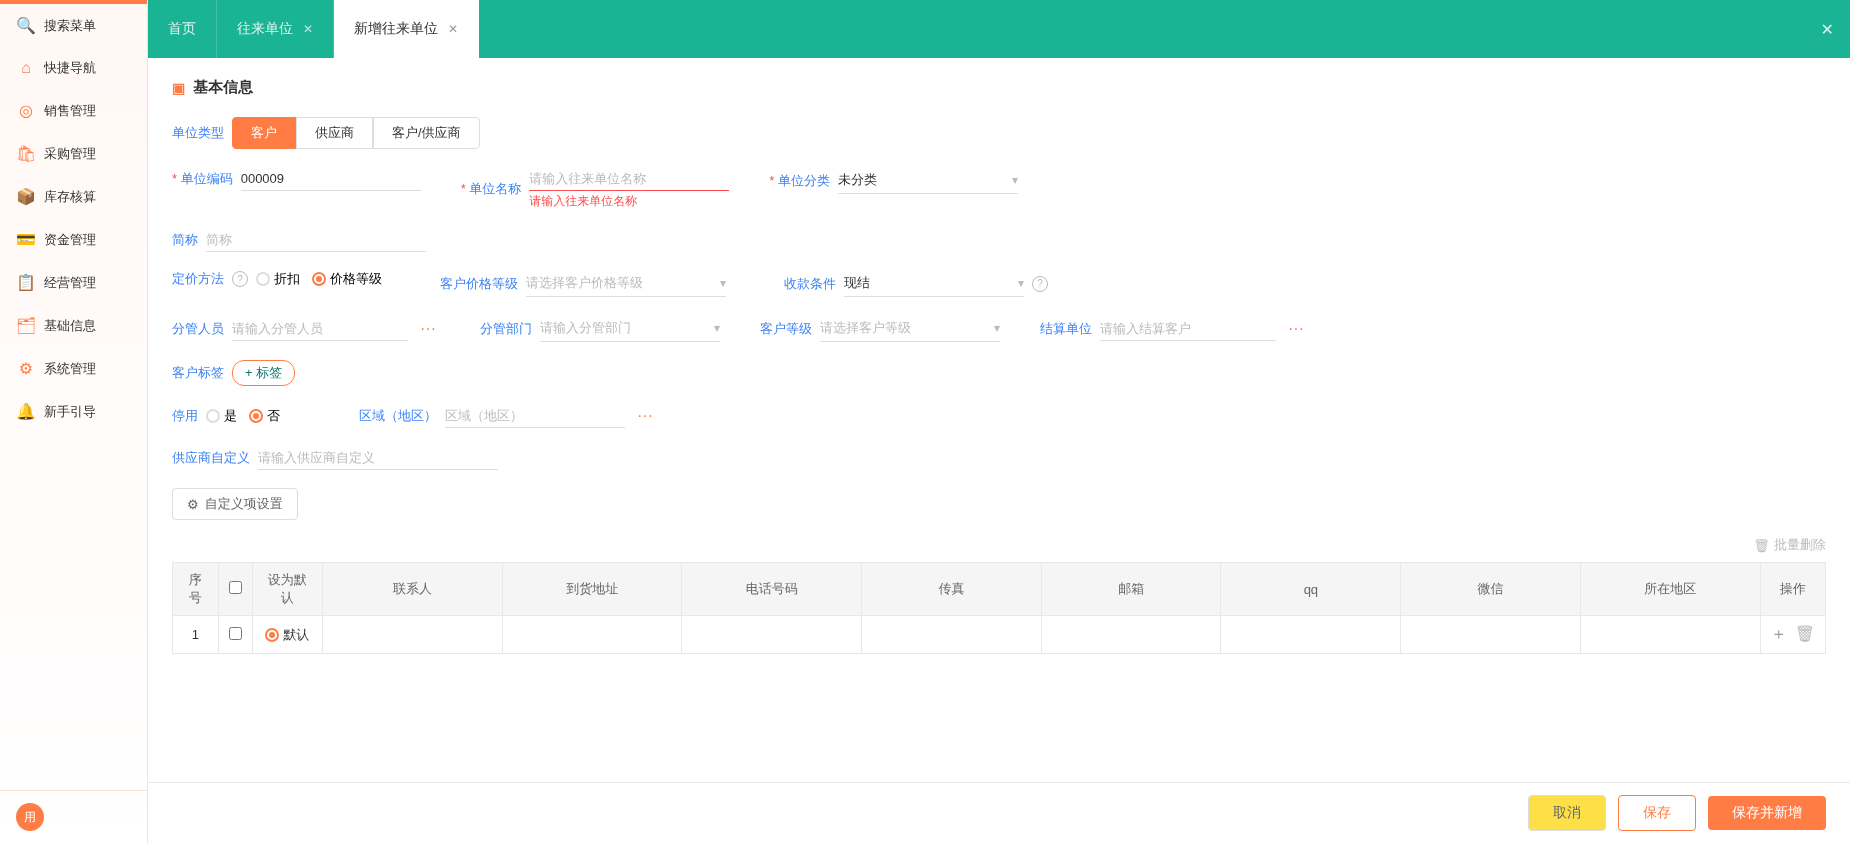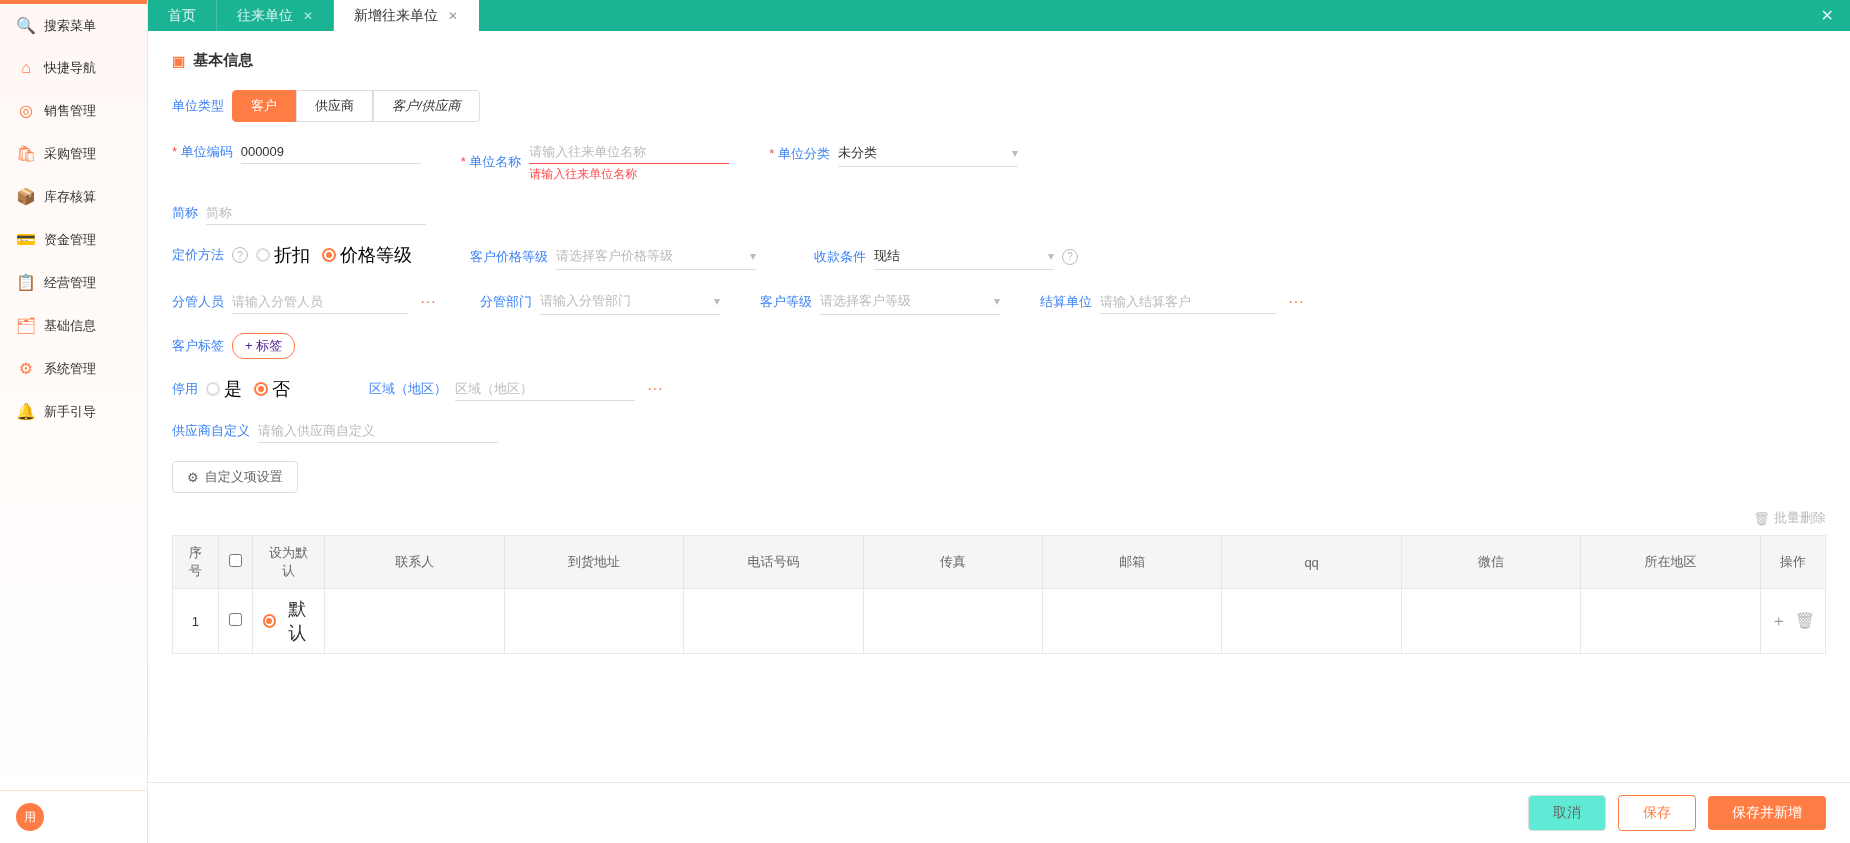--- a/index.html
+++ b/index.html
@@ -46,21 +46,21 @@
       flex-direction: column;
       height: 100%;
       overflow: hidden;
     }
 
     
     .tab-bar {
       display: flex;
       align-items: center;
       background: #1ab394;
-      height: 31px;
+      height: 58px;
       padding: 0 0;
       flex-shrink: 0;
     }
     .tab {
       display: flex;
       align-items: center;
       gap: 6px;
       padding: 0 20px;
       height: 100%;
       color: rgba(255,255,255,0.85);
@@ -156,21 +156,21 @@
     }
     .unit-btn {
       padding: 6px 18px;
       border: 1px solid #ddd;
       background: #fff;
       cursor: pointer;
       font-size: 13px;
       color: #333;
     }
     .unit-btn:first-child { border-radius: 4px 0 0 4px; }
-    .unit-btn:last-child { border-radius: 0 4px 4px 0; font-style: italic; }
+    .unit-btn:last-child { border-radius: 0 4px 4px 0; }
     .unit-btn.active {
       background: #ff7d45;
       color: #fff;
       border-color: #ff7d45;
     }
 
     
     .form-select {
       display: flex;
       align-items: center;
@@ -180,21 +180,21 @@
       min-width: 160px;
       cursor: pointer;
       color: #bbb;
       font-size: 13px;
     }
     .form-select.has-value { color: #333; }
     .form-select .arrow { color: #bbb; font-size: 12px; margin-left: auto; }
 
     
     .radio-group { display: flex; align-items: center; gap: 12px; }
-    .radio-item { display: flex; align-items: center; gap: 4px; cursor: pointer; font-size: 18px; }
+    .radio-item { display: flex; align-items: center; gap: 4px; cursor: pointer; font-size: 13px; }
     .radio-circle {
       width: 14px; height: 14px;
       border-radius: 50%;
       border: 2px solid #ddd;
       display: flex; align-items: center; justify-content: center;
     }
     .radio-circle.checked { border-color: #ff7d45; }
     .radio-circle.checked::after {
       content: '';
       width: 6px; height: 6px;
@@ -209,21 +209,21 @@
       font-size: 16px;
       padding: 0 4px;
     }
 
     
     .tag-btn {
       display: flex;
       align-items: center;
       gap: 4px;
       border: 1px solid #ff7d45;
-      color: #4c1d95;
+      color: #0f766e;
       background: #fff;
       border-radius: 12px;
       padding: 3px 12px;
       cursor: pointer;
       font-size: 13px;
     }
 
     
     .help-icon {
       width: 16px; height: 16px;
@@ -299,21 +299,21 @@
       justify-content: flex-end;
       gap: 12px;
       padding: 12px 24px;
       background: #fff;
       border-top: 1px solid #e8e8e8;
       flex-shrink: 0;
     }
     .btn-cancel {
       padding: 8px 24px;
       border: 1px solid #ddd;
-      background: #5eead4;
+      background: #fde047;
       color: #666;
       border-radius: 4px;
       cursor: pointer;
       font-size: 14px;
     }
     .btn-save {
       padding: 8px 24px;
       border: 1px solid #ff7d45;
       background: #fff;
       color: #ff7d45;

